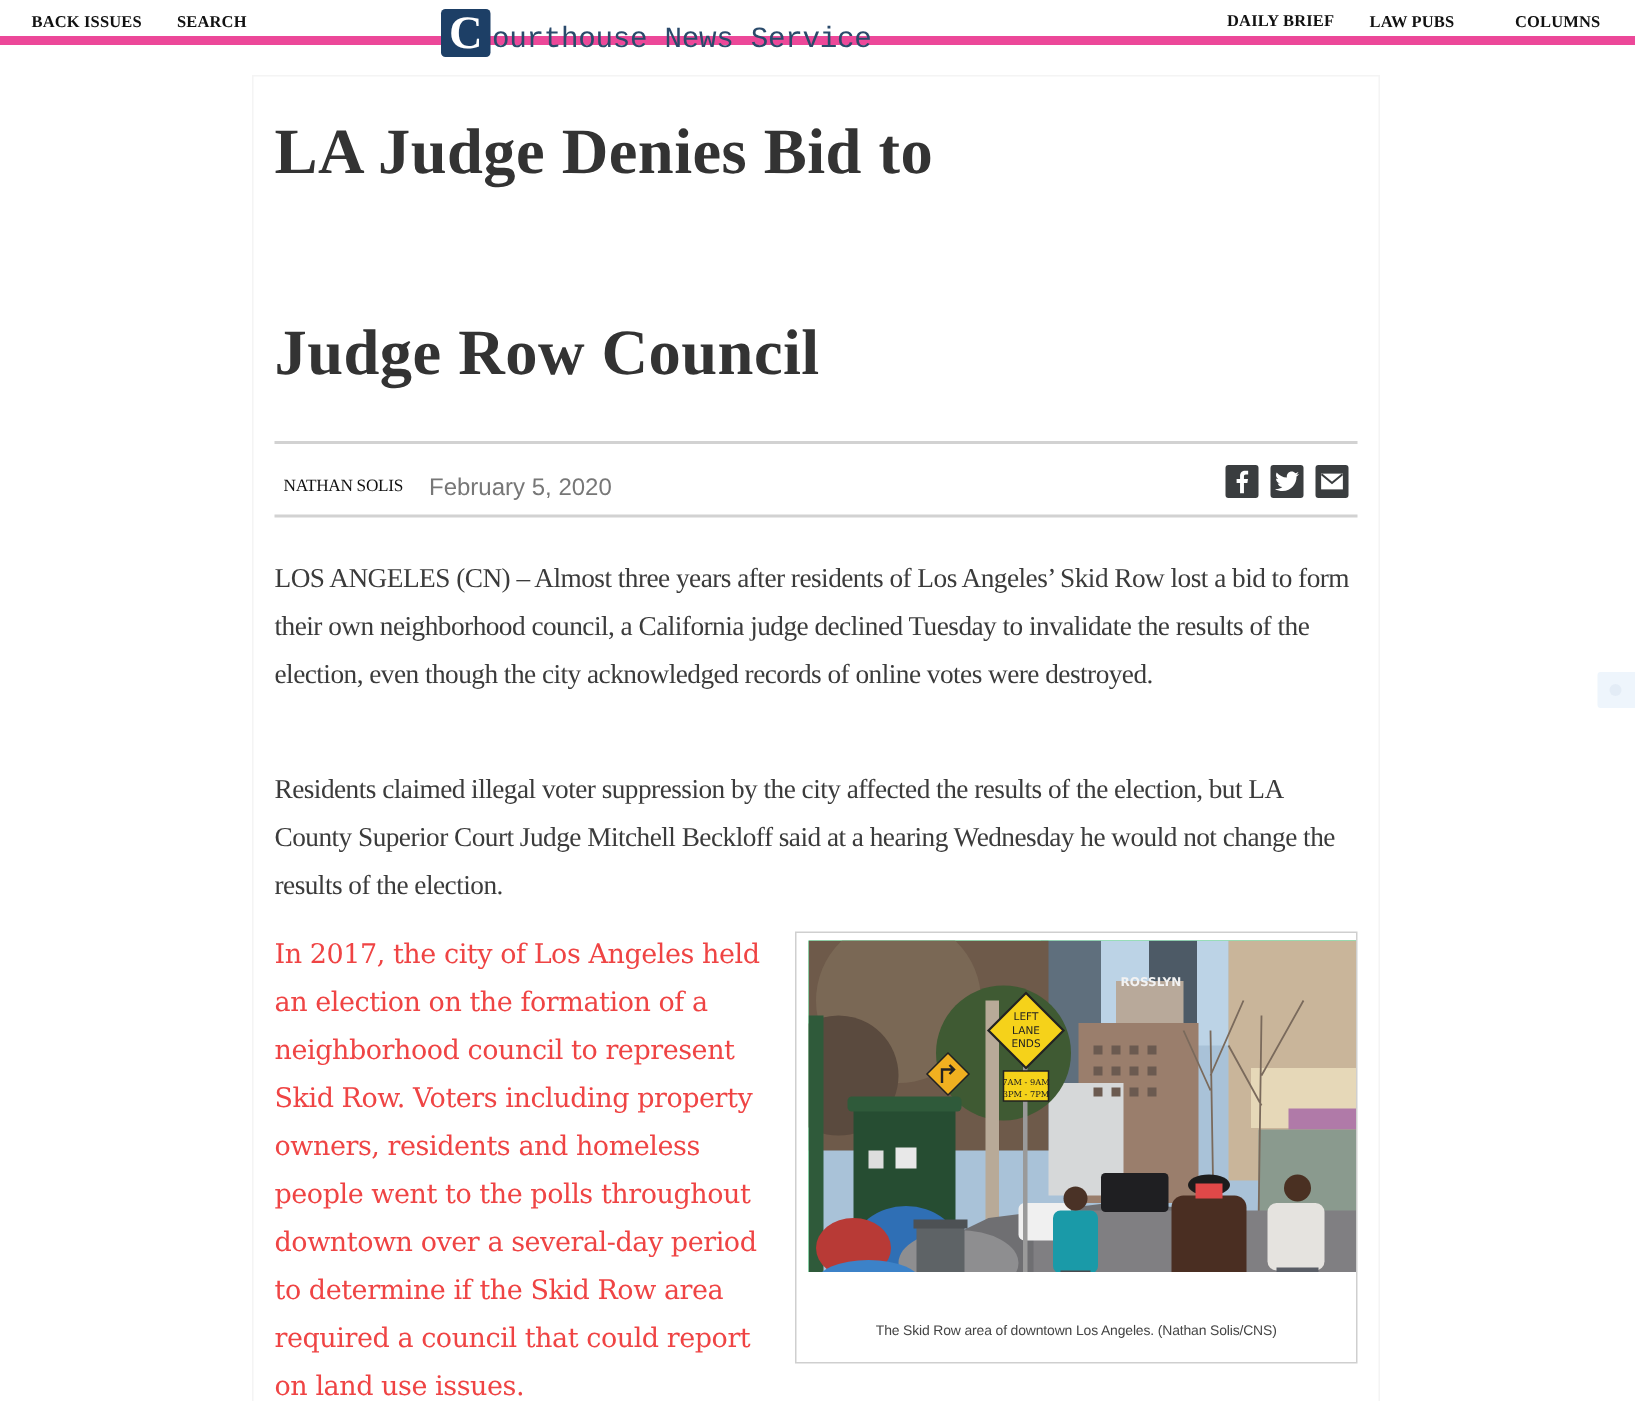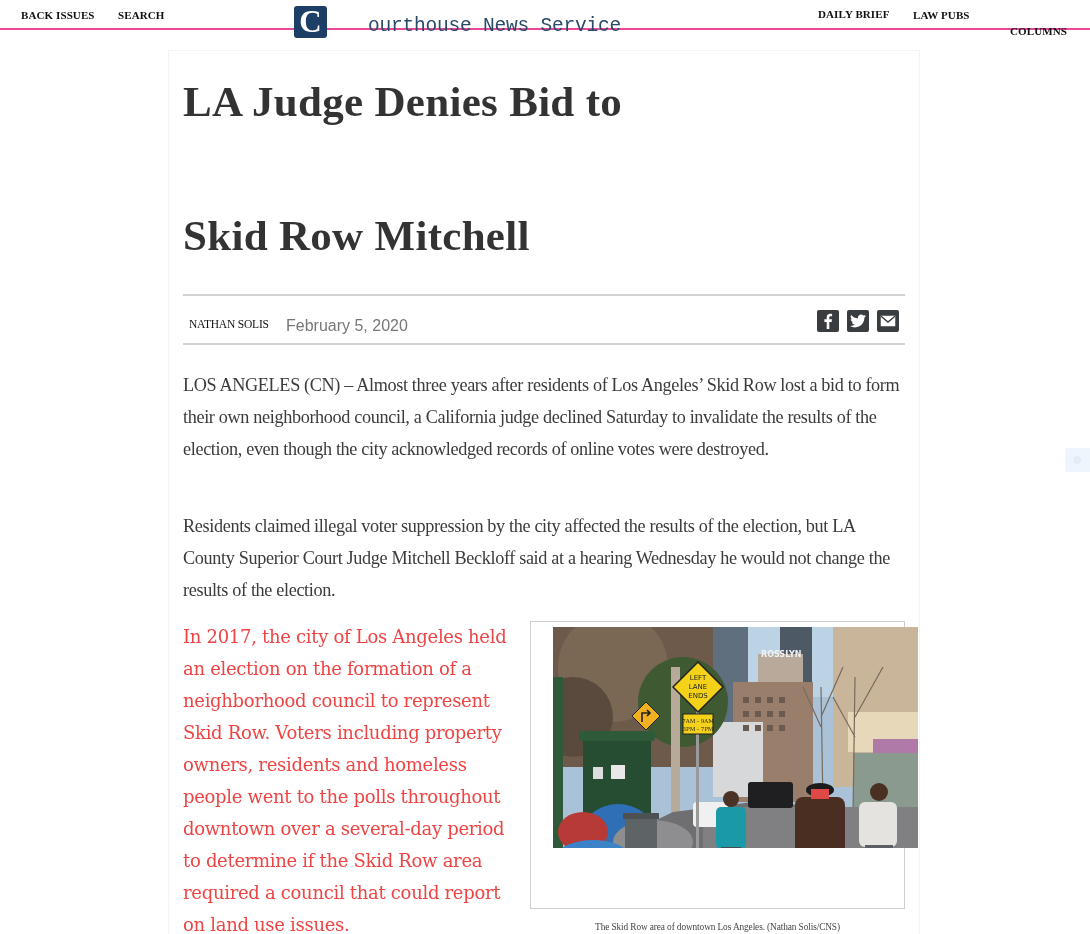--- a/index.html
+++ b/index.html
@@ -2,40 +2,40 @@
 <html><head>
 <meta charset="utf-8">
 <style>
   * { box-sizing: border-box; margin: 0; padding: 0; }
   html, body { width: 1090px; height: 934px; overflow: hidden; background: #ffffff; }
   body { font-family: "Liberation Serif", serif; color: #333333; position: relative; }
 
   
   .topbar {
     position: absolute; left: 0; top: 0; width: 1090px; height: 30px;
-    background: #ffffff; border-bottom: 2px solid #ec4899;
+    background: #ffffff; border-bottom: 6px solid #ec4899;
   }
   .nav-link {
     position: absolute; top: 9px; font-family: "Liberation Serif", serif;
     font-weight: bold; font-size: 11px; color: #111111; text-decoration: none;
     letter-spacing: 0.1px; white-space: nowrap; cursor: pointer;
   }
   .logo {
     position: absolute; left: 294px; top: 4px; height: 34px; display: flex; align-items: flex-end;
     cursor: pointer;
   }
   .logo-box {
     width: 33px; height: 32px; background: #1d3f66; border-radius: 3px;
     color: #ffffff; font-family: "Liberation Serif", serif; font-size: 31px; font-weight: bold;
     display: flex; align-items: center; justify-content: center; line-height: 1;
     padding-bottom: 1px;
   }
   .logo-text {
     font-family: "Liberation Mono", monospace; font-size: 19.5px; color: #2a4a6b;
-    margin-left: 1px; line-height: 1; padding-bottom: 2px; letter-spacing: -0.2px; padding-left: 40px;
+    margin-left: 1px; line-height: 1; padding-bottom: 2px; letter-spacing: -0.2px;
   }
 
   
   .card {
     position: absolute; left: 168px; top: 50px; width: 752px; height: 900px;
     background: #ffffff; border: 1px solid #f4f4f4; border-bottom: none;
   }
   .headline {
     position: absolute; left: 183px; top: 68px; width: 700px;
     font-family: "Liberation Serif", serif; font-weight: bold; font-size: 43px;
@@ -65,26 +65,26 @@
     width: 330px; font-family: "DejaVu Serif", serif; font-size: 18px; letter-spacing: -0.3px;
     line-height: 32px; color: #ef4444;
   }
 
   
   .figure {
     position: absolute; left: 530px; top: 621px; width: 375px; height: 288px;
     border: 1px solid #cfcfcf; background: #ffffff;
   }
   .photo {
-    position: absolute; left: 22px; top: 5px; width: 365px; height: 221px; overflow: hidden;
+    position: absolute; left: 8px; top: 5px; width: 365px; height: 221px; overflow: hidden;
     background: #22c55e;
   }
   .caption {
     position: absolute; left: 0; top: 260px; width: 373px; text-align: center;
-    font-family: Liberation Serif, serif; font-size: 9.3px; color: #444444; letter-spacing: -0.1px; margin-top: 40px;
+    font-family: Liberation Sans, sans-serif; font-size: 9.3px; color: #444444; letter-spacing: -0.1px;
   }
 
   .floater {
     position: absolute; left: 1065px; top: 448px; width: 25px; height: 24px;
     background: #eef5fc; border-radius: 2px 0 0 2px; cursor: pointer;
   }
   .floater span { position: absolute; left: 8px; top: 8px; width: 8px; height: 8px; border-radius: 50%; background: #e3ecf6; }
 </style>
 </head>
 <body>
@@ -93,29 +93,29 @@
   <a class="nav-link" style="left:21px;">BACK ISSUES</a>
   <a class="nav-link" style="left:118px;">SEARCH</a>
 
   <div class="logo">
     <div class="logo-box">C</div>
     <div class="logo-text">ourthouse News Service</div>
   </div>
 
   <a class="nav-link" style="left:818px; top:8px;">DAILY BRIEF</a>
   <a class="nav-link" style="left:913px;">LAW PUBS</a>
-  <a class="nav-link" style="left:1010px;margin-top:16px;">COLUMNS</a>
+  <a class="nav-link" style="left:1010px;">COLUMNS</a>
 </div>
 
 <div class="card"></div>
 
 <h1 class="headline">
   <span>LA Judge Denies Bid to</span><br>
   <br>
-  <span>Skid Row Mitchell</span>
+  <span>Judge Row Council</span>
 </h1>
 
 <div class="meta-rule" style="top:294px;"></div>
 
 <a class="byline">NATHAN SOLIS</a>
 <span class="dateline">February 5, 2020</span>
 
 <div class="share" style="left:817px;">
   <svg width="14" height="16" viewBox="0 0 14 16">
     <path d="M8.3 16V9h2.3l.4-2.7H8.3V4.6c0-.8.2-1.3 1.3-1.3h1.5V.9C10.8.8 10 .8 9.1.8 7.1.8 5.7 2 5.7 4.3v2H3.4V9h2.3v7z" fill="#ffffff"></path>
@@ -128,21 +128,21 @@
 </div>
 <div class="share" style="left:877px;">
   <svg width="16" height="12" viewBox="0 0 16 12">
     <rect x="0.75" y="0.75" width="14.5" height="10.5" fill="#ffffff"></rect>
     <path d="M1 1.2 L8 7 L15 1.2" stroke="#3a3d3f" stroke-width="1.4" fill="none"></path>
   </svg>
 </div>
 
 <div class="meta-rule" style="top:343px;"></div>
 
-<p class="para full" style="top:369px;">LOS ANGELES (CN) – Almost three years after residents of Los Angeles’ Skid Row lost a bid to form their own neighborhood council, a California judge declined Saturday to invalidate the results of the election, even though the city acknowledged records of online votes were destroyed.</p>
+<p class="para full" style="top:369px;">LOS ANGELES (CN) – Almost three years after residents of Los Angeles’ Skid Row lost a bid to form their own neighborhood council, a California judge declined Tuesday to invalidate the results of the election, even though the city acknowledged records of online votes were destroyed.</p>
 <p class="para full" style="top:510px;">Residents claimed illegal voter suppression by the city affected the results of the election, but LA County Superior Court Judge Mitchell Beckloff said at a hearing Wednesday he would not change the results of the election.</p>
 <p class="para narrow" style="top:621px;">In 2017, the city of Los Angeles held an election on the formation of a neighborhood council to represent Skid Row. Voters including property owners, residents and homeless people went to the polls throughout downtown over a several-day period to determine if the Skid Row area required a council that could report on land use issues.</p>
 
 <figure class="figure">
   <div class="photo">
     <svg width="365" height="243" viewBox="0 0 365 243">
 
       <rect x="0" y="0" width="365" height="243" fill="#a9c2d8"></rect>
       <rect x="160" y="0" width="120" height="70" fill="#bcd3e6"></rect>
 

